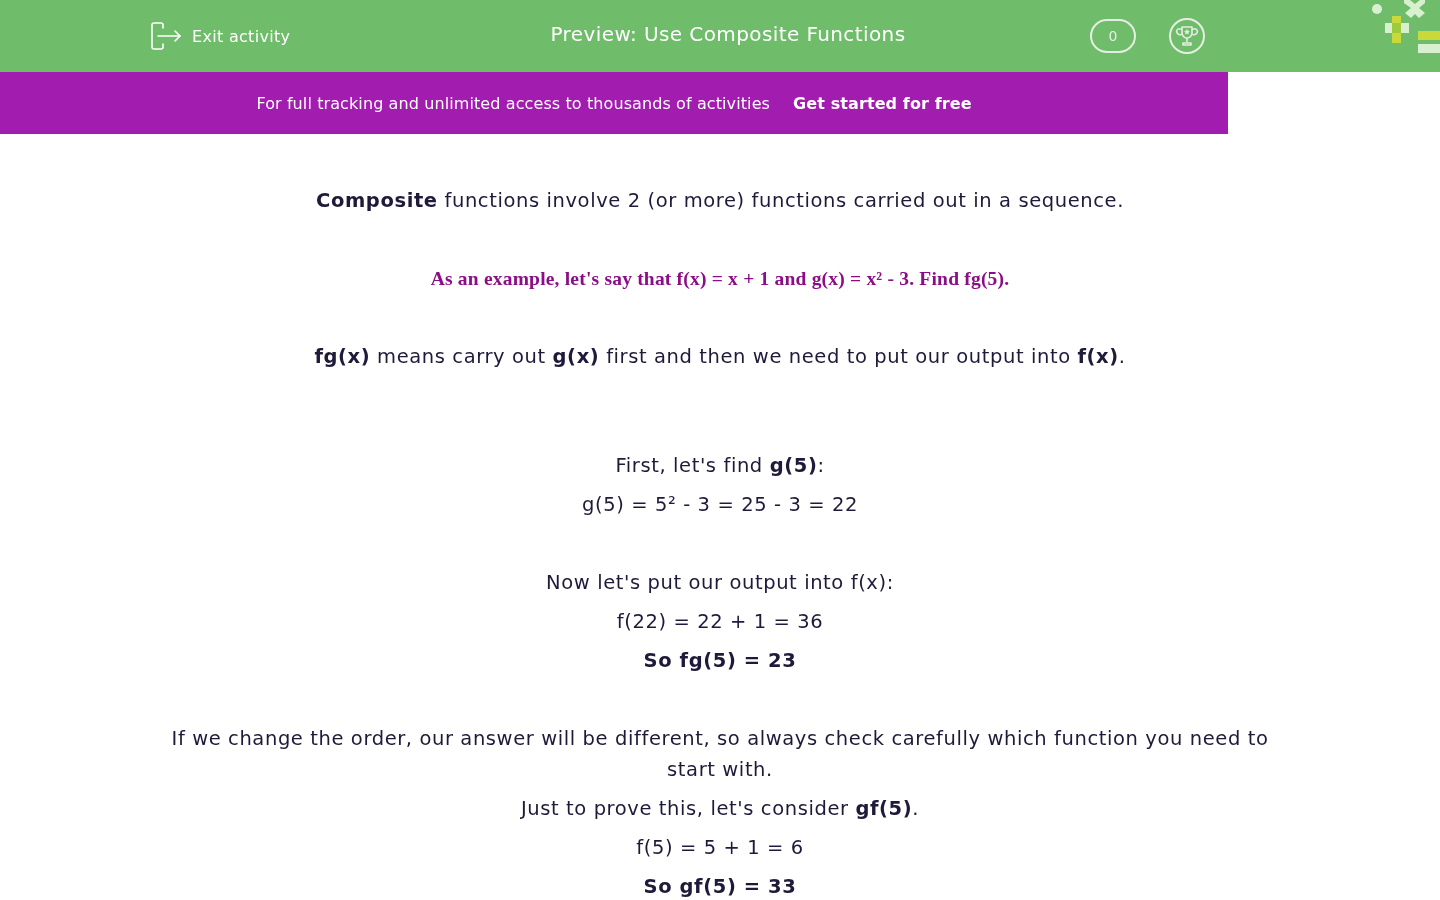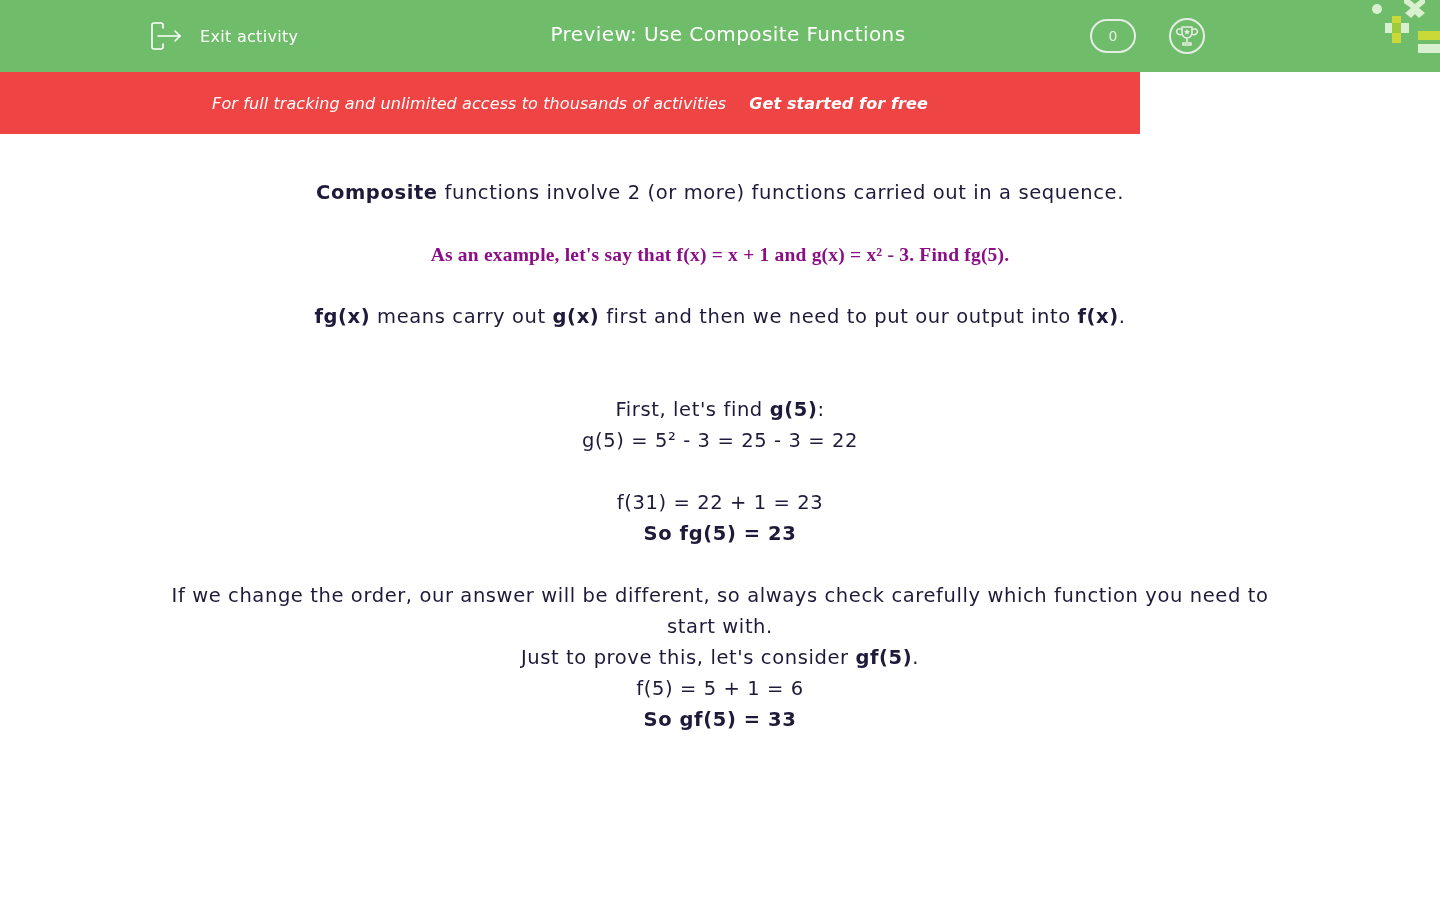--- a/index.html
+++ b/index.html
@@ -1,32 +1,32 @@
 <!DOCTYPE html>
 <html><head>
 <meta charset="utf-8">
 <style>
   * { box-sizing: border-box; margin: 0; padding: 0; }
   html, body { width: 1440px; height: 900px; overflow: hidden; background: #ffffff; }
   body { font-family: "DejaVu Sans", sans-serif; color: #1f1a3a; position: relative; }
 
   .topbar { position: absolute; left: 0; top: 0; width: 1440px; height: 72px; background: #6fbd6a; }
-  .exit-btn { position: absolute; left: 150px; top: 20px; height: 32px; display: flex; align-items: center; gap: 18px; color: #ffffff; cursor: pointer; }
+  .exit-btn { position: absolute; left: 150px; top: 20px; height: 32px; display: flex; align-items: center; gap: 10px; color: #ffffff; cursor: pointer; }
   .exit-btn svg { width: 32px; height: 32px; }
   .exit-label { font-size: 16px; letter-spacing: 0.3px; }
   .title { position: absolute; left: 0; right: 0; top: 22px; text-align: center; font-size: 20px; color: #ffffff; letter-spacing: 0.4px; padding-left: 16px; }
   .score-pill { position: absolute; left: 1090px; top: 19px; width: 46px; height: 34px; border: 2px solid #e6ede4; border-radius: 17px; color: #e6ede4; font-size: 14px; display: flex; align-items: center; justify-content: center; }
   .trophy-btn { position: absolute; left: 1169px; top: 18px; width: 36px; height: 36px; border: 2px solid #e6ede4; border-radius: 50%; display: flex; align-items: center; justify-content: center; }
   .logo { position: absolute; left: 1368px; top: 0; width: 72px; height: 56px; }
 
-  .banner { position: absolute; left: 0; top: 72px; width: 1140px; height: 62px; background: #ef4444; color: #ffffff; font-size: 16px; display: flex; align-items: center; justify-content: center; letter-spacing: 0.1px; font-style: italic; }
+  .banner { position: absolute; left: 0; top: 72px; width: 1228px; height: 62px; background: #a21caf; color: #ffffff; font-size: 16px; display: flex; align-items: center; justify-content: center; letter-spacing: 0.1px; }
   .banner .cta { font-weight: bold; margin-left: 23px; cursor: pointer; }
 
   .content { position: absolute; left: 150px; top: 177px; width: 1140px; text-align: center; font-size: 19.5px; line-height: 31px; letter-spacing: 0.6px; color: #1f1a3a; }
-  .content p { margin: 0; }
+  .content p { margin: 8px; }
   .content .gap { height: 31px; }
   .content b { font-weight: bold; }
   .example { color: #8b0e86; font-weight: bold; letter-spacing: 0.2px; font-family: Liberation Serif, serif; }
 </style>
 </head>
 <body>
 
 <div class="topbar">
   <div class="exit-btn">
     <svg viewBox="0 0 32 32" fill="none" stroke="#ffffff" stroke-width="1.6" stroke-linecap="round" stroke-linejoin="round">
@@ -68,20 +68,21 @@
   <p><b>Composite</b><span> functions involve 2 (or more) functions carried out in a sequence.</span></p>
   <div class="gap"></div>
   <p class="example">As an example, let's say that f(x) = x + 1 and g(x) = x² - 3.  Find fg(5).</p>
   <div class="gap"></div>
   <p><b>fg(x)</b><span> means carry out </span><b>g(x)</b><span> first and then we need to put our output into </span><b>f(x)</b><span>.</span></p>
   <div class="gap"></div>
   <div class="gap"></div>
   <p><span>First, let's find </span><b>g(5)</b><span>:</span></p>
   <p>g(5) = 5² - 3 = 25 - 3 = 22</p>
   <div class="gap"></div>
-  <p>f(31) = 22 + 1 = 23</p>
+  <p>Now let's put our output into f(x):</p>
+  <p>f(22) = 22 + 1 = 36</p>
   <p><b>So fg(5) = 23</b></p>
   <div class="gap"></div>
   <p>If we change the order, our answer will be different, so always check carefully which function you need to start with.</p>
   <p><span>Just to prove this, let's consider </span><b>gf(5)</b><span>.</span></p>
   <p>f(5) = 5 + 1 = 6</p>
   <p><b>So gf(5) = 33</b></p>
 </div>
 
 </body></html>

